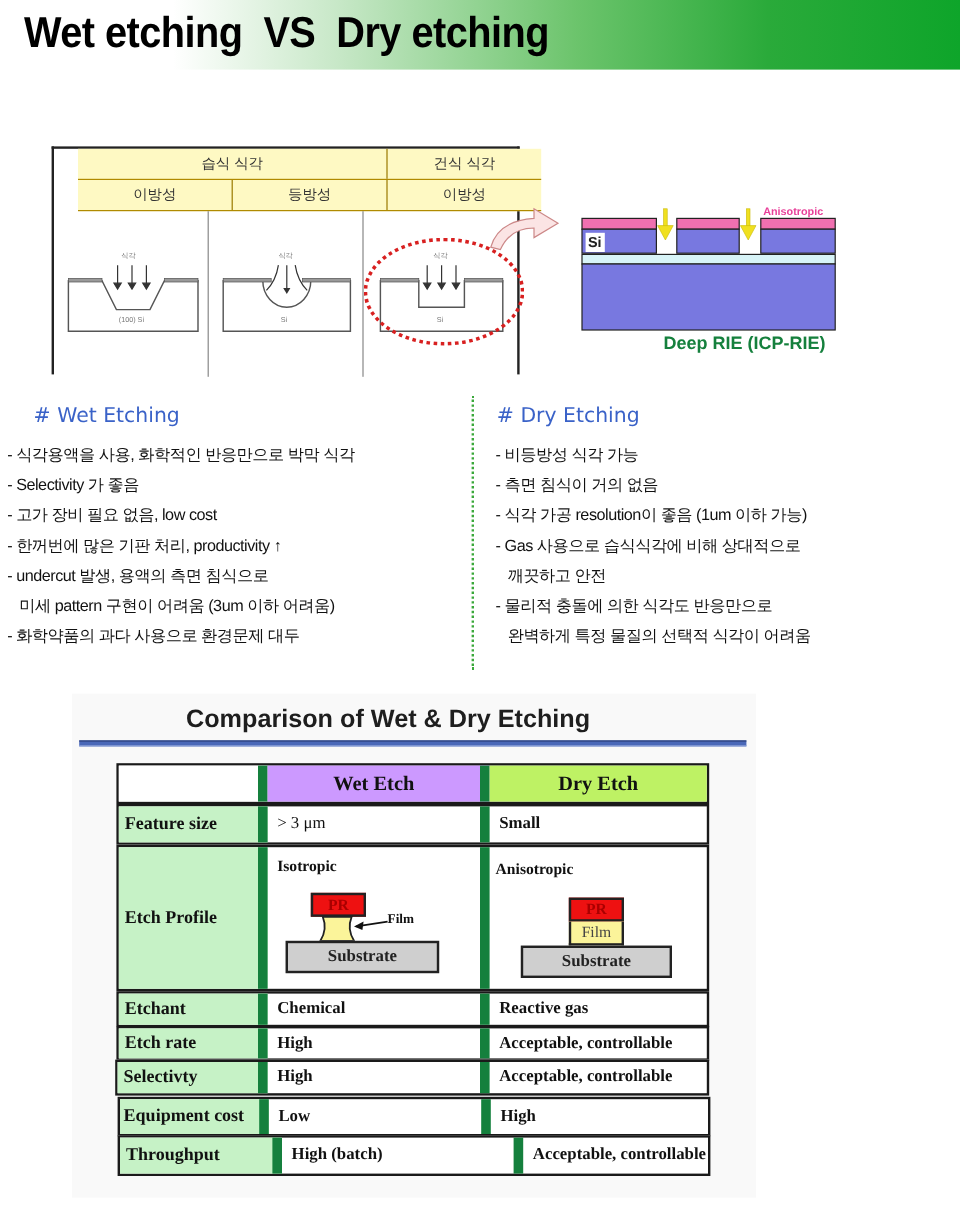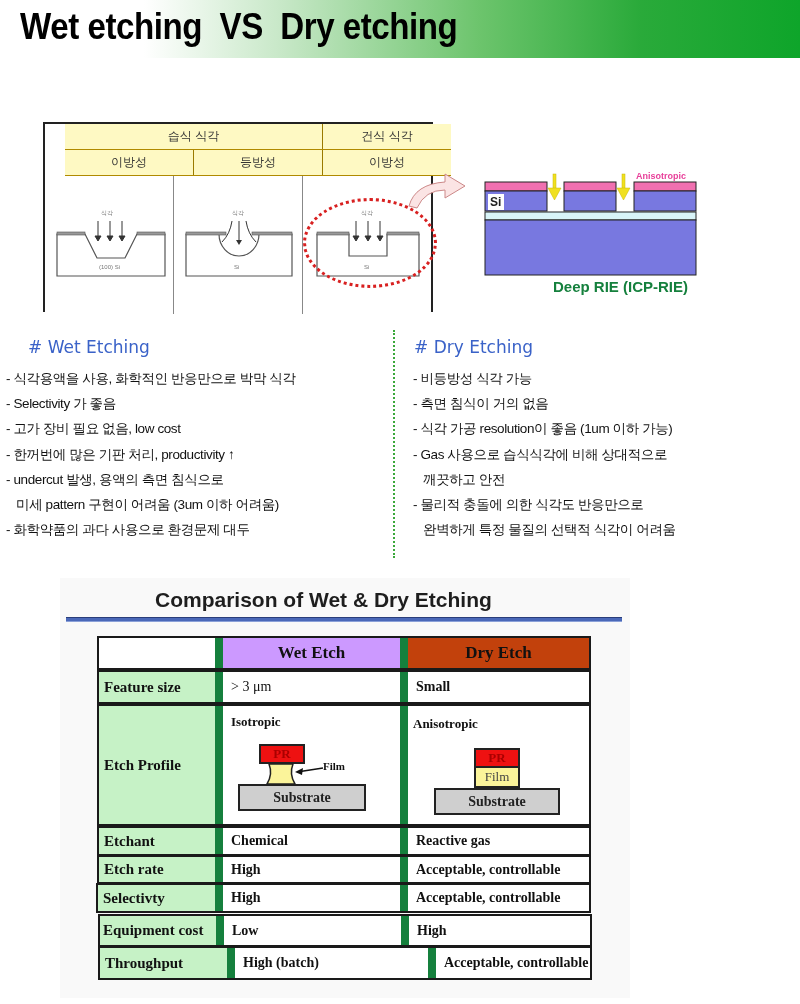--- a/index.html
+++ b/index.html
@@ -165,21 +165,21 @@
   <li style="white-space:pre">   완벽하게 특정 물질의 선택적 식각이 어려움</li>
 </ul>
 
 <div class="cmp-wrap"></div>
 <div class="cmp-title">Comparison of Wet &amp; Dry Etching</div>
 <div class="cmp-bar"></div>
 
 <div class="trow" style="left:97px;top:636px;width:494px;height:34px">
   <div class="tc head" style="width:124px;background:#fff"></div>
   <div class="tc head" style="width:185px;background:#cc99ff">Wet Etch</div>
-  <div class="tc head" style="flex:1;background:#c2410c">Dry Etch</div>
+  <div class="tc head" style="flex:1;background:#bef264">Dry Etch</div>
 </div>
 
 <div class="trow" style="left:97px;top:670px;width:494px;height:34px">
   <div class="tc lab" style="width:124px">Feature size</div>
   <div class="tc" style="width:185px;font-weight:normal;font-size:14px">&gt; 3 μm</div>
   <div class="tc" style="flex:1">Small</div>
 </div>
 
 <div class="trow" style="left:97px;top:704px;width:494px;height:122px">
   <div class="tc lab" style="width:124px">Etch Profile</div>

